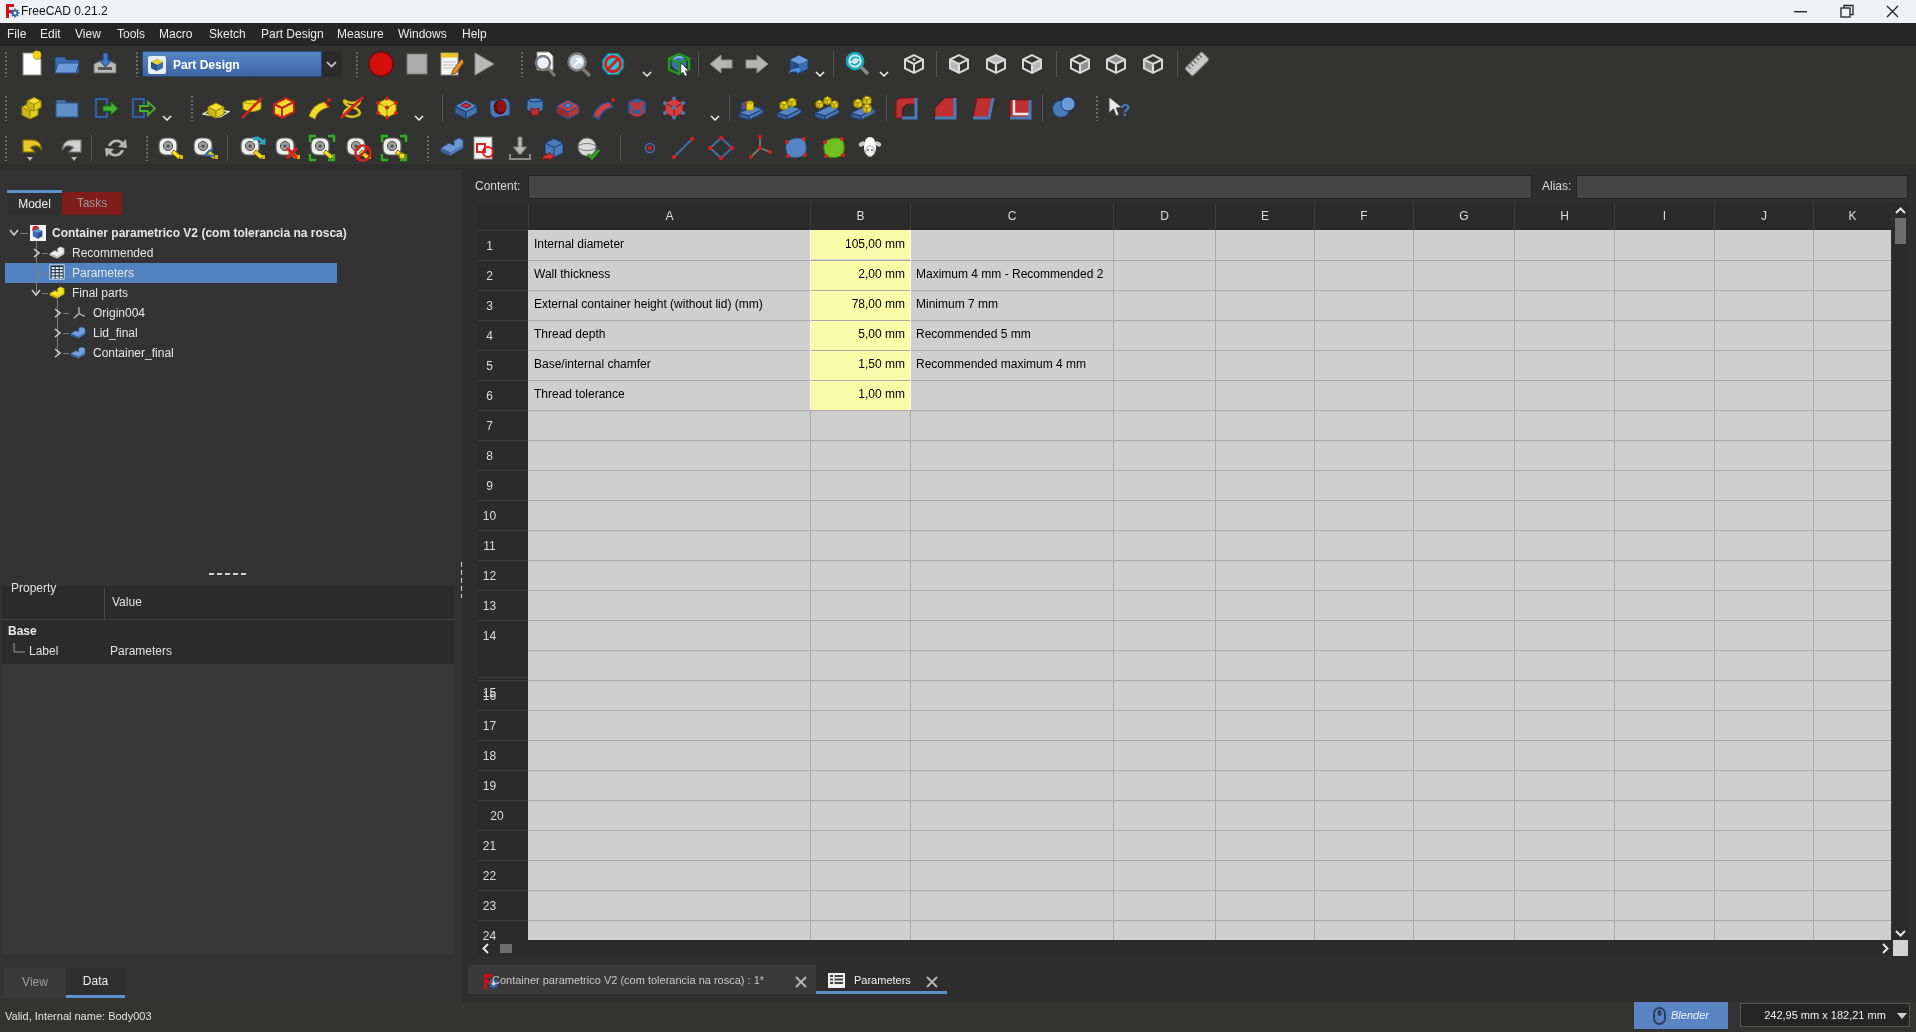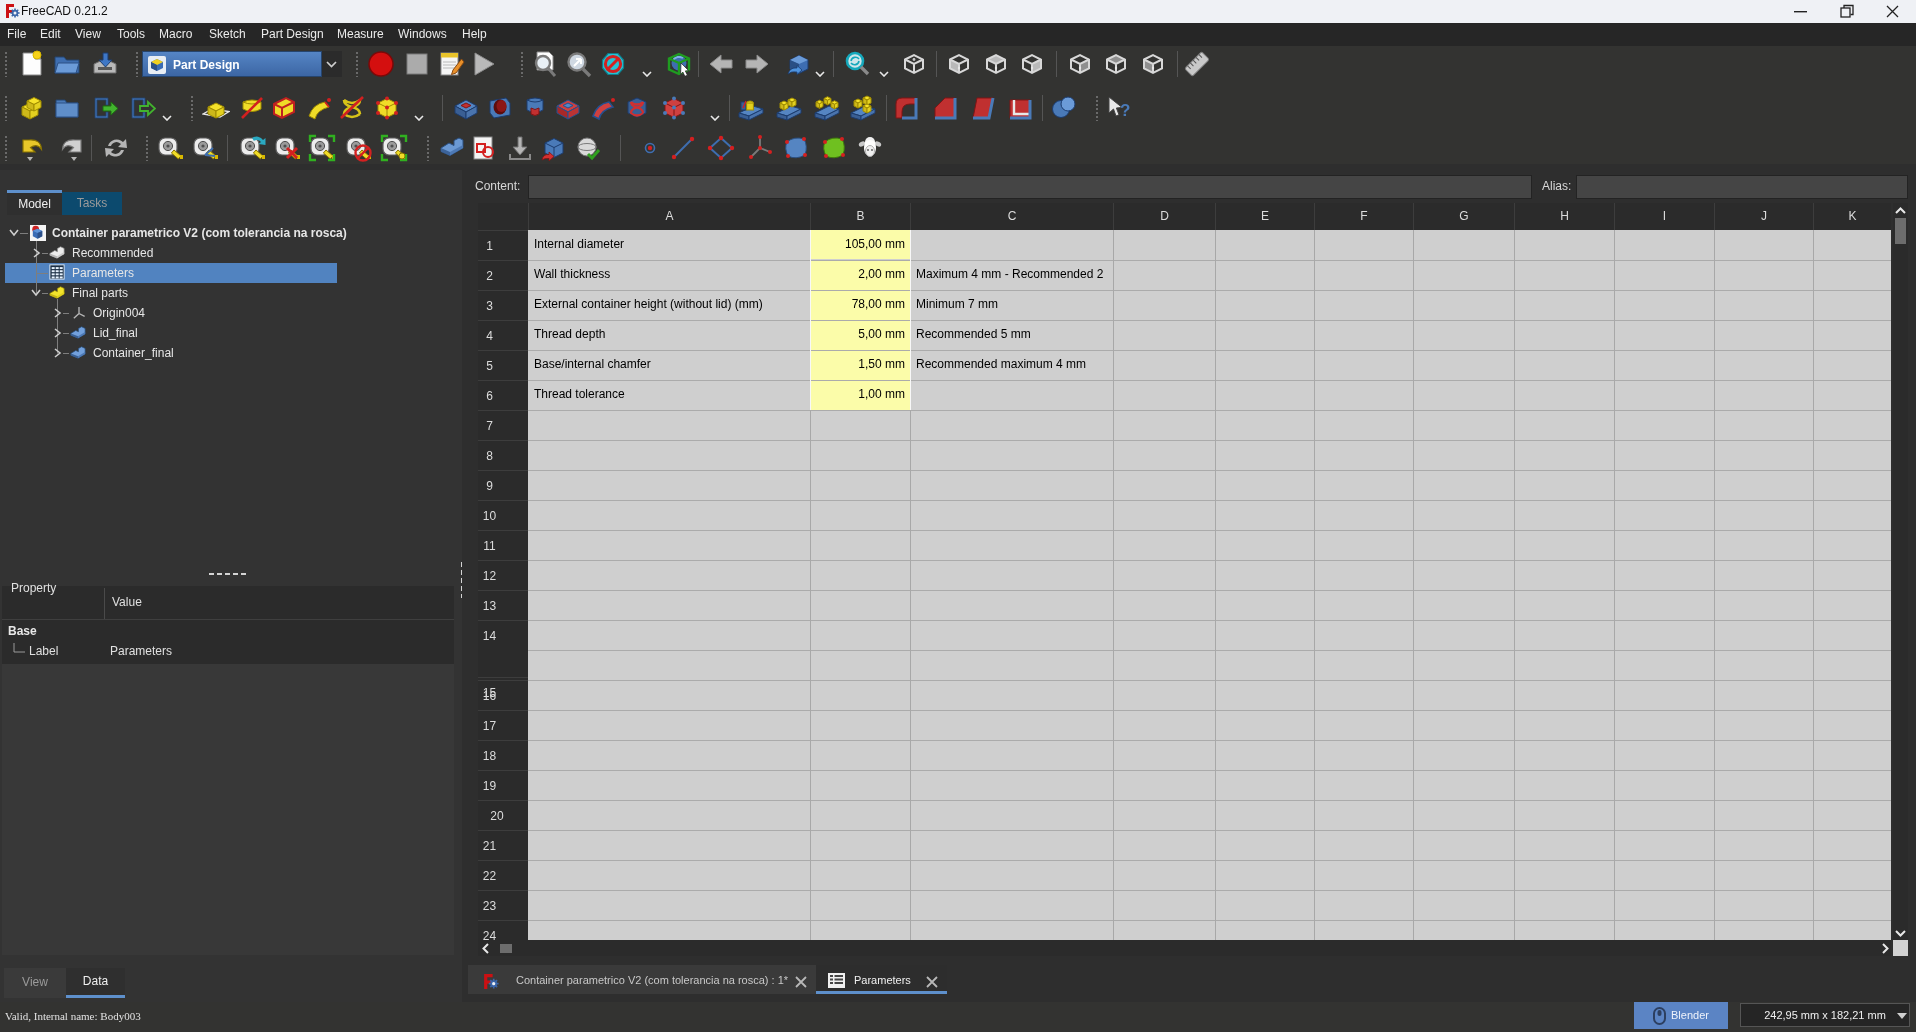--- a/index.html
+++ b/index.html
@@ -601,21 +601,21 @@
         <path d="M9 8 Q7 14 9 19 Q14 24 19 19 Q21 14 19 8 Q14 4 9 8 Z" fill="#fdfdfd"></path>
         <ellipse cx="14" cy="17" rx="4.5" ry="5.5" fill="#f0f0f0" stroke="#b0b0b0"></ellipse>
         <circle cx="12" cy="16" r="0.9" fill="#555"></circle>
         <circle cx="16" cy="16" r="0.9" fill="#555"></circle>
       </svg></div>
 </div>
 <div id="workspace">
   <div id="dock">
 
     <div class="abs" style="left:7px;top:20px;width:55px;height:25px;background:#2f2f2f;border-top:3px solid #5e90cc;color:#f0f0f0;font-size:12px;text-align:center;line-height:23px;">Model</div>
-    <div class="abs" style="left:62px;top:22px;width:60px;height:23px;background:#0c4a6e;color:#9a9a9a;font-size:12px;text-align:center;line-height:23px;">Tasks</div>
+    <div class="abs" style="left:62px;top:22px;width:60px;height:23px;background:#7f1d1d;color:#9a9a9a;font-size:12px;text-align:center;line-height:23px;">Tasks</div>
     <div id="tree">
 
       <div class="abs" style="left:3px;top:42px;width:332px;height:20px;background:#5183c0;"></div>
 
       <svg class="abs" style="left:0;top:0" width="458" height="352">
         <g stroke="#7e7e7e" stroke-width="1">
           <line x1="18" y1="12.5" x2="26" y2="12.5"></line>
           <line x1="34.5" y1="18" x2="34.5" y2="72.5"></line>
           <line x1="40" y1="32.5" x2="46" y2="32.5"></line>
           <line x1="34.5" y1="52.5" x2="46" y2="52.5"></line>
@@ -873,21 +873,21 @@
           <path d="M2 1 h8 v3 h-5 v3 h4 v3 h-4 v5 h-3 z" fill="#cc1013"></path>
           <circle cx="11" cy="10" r="3.2" fill="#3b66a9"></circle>
           <g stroke="#3b66a9" stroke-width="1.6">
             <line x1="11" y1="5.4" x2="11" y2="14.6"></line>
             <line x1="6.4" y1="10" x2="15.6" y2="10"></line>
             <line x1="7.8" y1="6.8" x2="14.2" y2="13.2"></line>
             <line x1="7.8" y1="13.2" x2="14.2" y2="6.8"></line>
           </g>
           <circle cx="11" cy="10" r="1.5" fill="#eff1f5"></circle>
         </svg>
-        <span style="position:absolute;left:48px;top:9px;">Container parametrico V2 (com tolerancia na rosca) : 1*</span>
+        <span style="position:absolute;left:24px;top:9px;">Container parametrico V2 (com tolerancia na rosca) : 1*</span>
         <svg class="abs" style="left:327px;top:11px" width="12" height="12" viewBox="0 0 12 12">
             <path d="M1 1 L11 11 M11 1 L1 11" stroke="#b8b8b8" stroke-width="1.8"></path>
           </svg>
       </div>
       <div class="abs" style="left:354px;top:0px;width:131px;height:29px;background:#2d2d2d;border-bottom:3px solid #5e90cc;color:#f0f0f0;font-size:11px;">
         <svg class="abs" style="left:12px;top:8px" width="17" height="15" viewBox="0 0 17 15">
           <rect x="0" y="0" width="17" height="15" fill="#f0f0f0"></rect>
           <g fill="#444">
               <rect x="2" y="2" width="3" height="2"></rect>
               <rect x="2" y="5.5" width="3" height="2"></rect>
@@ -899,22 +899,22 @@
         </svg>
         <span style="position:absolute;left:38px;top:9px;">Parameters</span>
         <svg class="abs" style="left:110px;top:11px" width="12" height="12" viewBox="0 0 12 12">
             <path d="M1 1 L11 11 M11 1 L1 11" stroke="#b8b8b8" stroke-width="1.8"></path>
           </svg>
       </div>
     </div>
   </div>
 </div>
 <div id="statusbar">
-  <div class="abs" style="left:5px;top:8px;color:#e2e2e2;font-size:11px;font-family:Liberation Serif, serif;">Valid, Internal name: Body003</div>
-  <div class="abs" style="left:1634px;top:0px;width:94px;height:27px;background:#5b84c4;color:#eef2fa;font-size:11px;line-height:26px;">
+  <div class="abs" style="left:5px;top:8px;color:#e2e2e2;font-size:11px;">Valid, Internal name: Body003</div>
+  <div class="abs" style="left:1634px;top:0px;width:94px;height:27px;background:#5b84c4;color:#eef2fa;font-size:11px;line-height:26px;font-style:italic;">
     <svg class="abs" style="left:19px;top:5px" width="13" height="18" viewBox="0 0 13 18">
       <rect x="1" y="1" width="11" height="16" rx="5.5" fill="none" stroke="#2c3f60" stroke-width="2"></rect>
       <rect x="4.5" y="3" width="4" height="6" rx="2" fill="#2c3f60"></rect>
     </svg>
     <span style="position:absolute;left:37px">Blender</span>
   </div>
   <div class="abs" style="left:1740px;top:1px;width:170px;height:24px;background:#252525;border:1px solid #555;color:#f0f0f0;font-size:11px;text-align:center;line-height:22px;">242,95 mm x 182,21 mm
     <svg class="abs" style="left:156px;top:9px" width="10" height="6">
         <path d="M0 0 L10 0 L5 6 Z" fill="#cfcfcf"></path>
       </svg>

